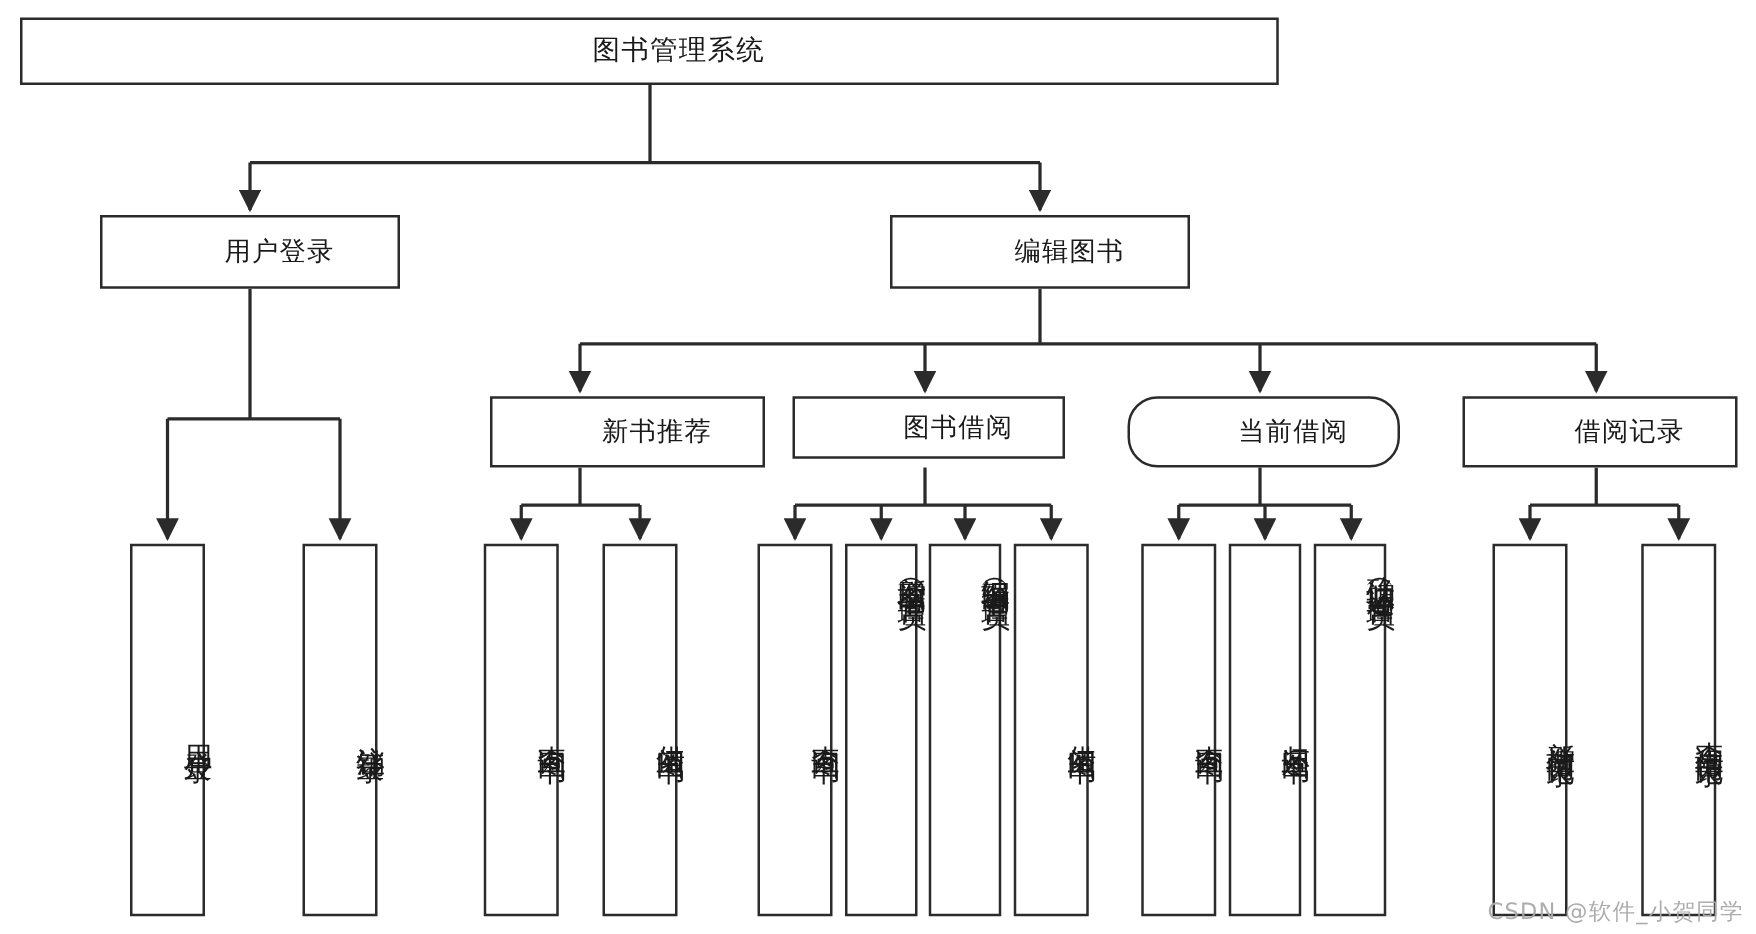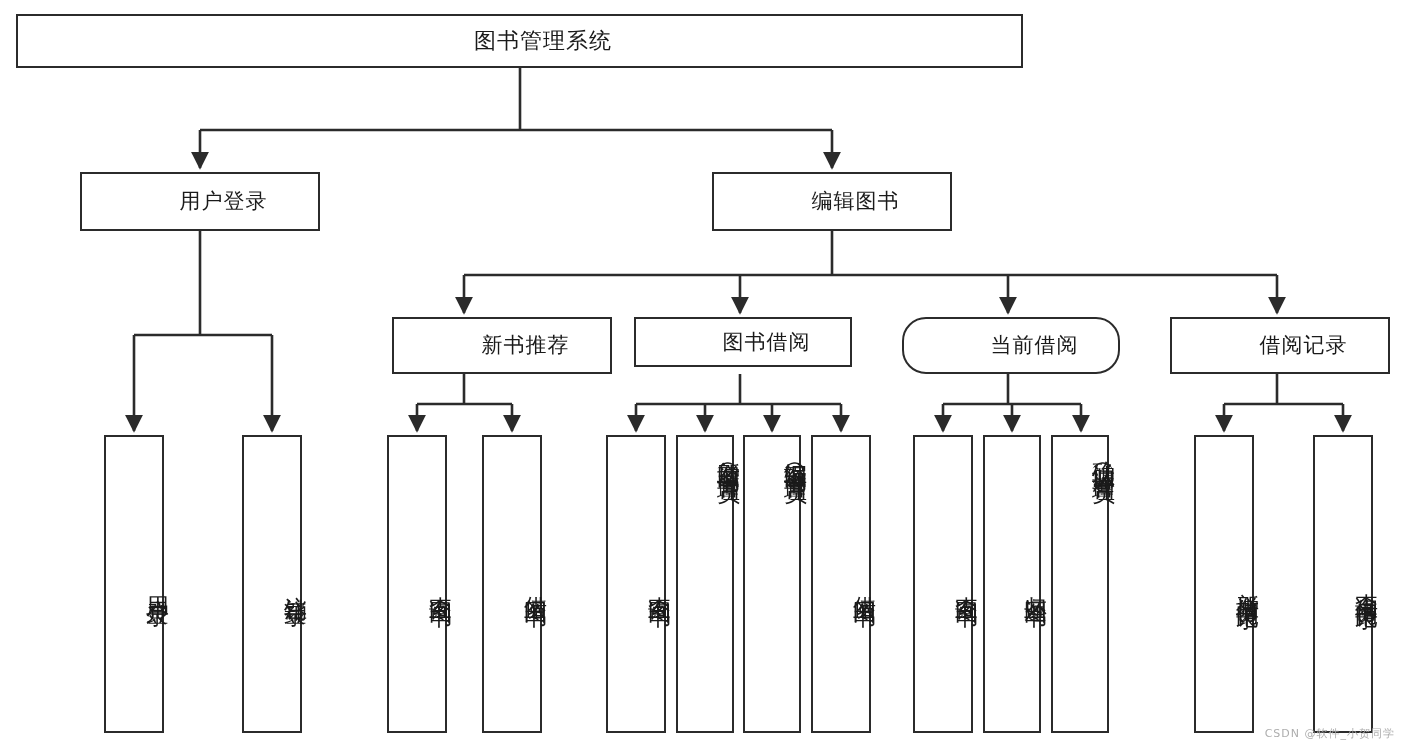--- a/index.html
+++ b/index.html
@@ -62,21 +62,21 @@
   }
   svg#wires{
     position:absolute;left:0;top:0;
     width:1405px;height:747px;
     pointer-events:none;
   }
   .watermark{
     position:absolute;
     right:10px;
     bottom:6px;
-    font-size:11px;
+    font-size:18px;
     color:#a9a9a9;
     letter-spacing:1px;
     white-space:nowrap;
     opacity:.95;
   }
 </style>
 </head>
 <body>
 
 <div id="diagram">

